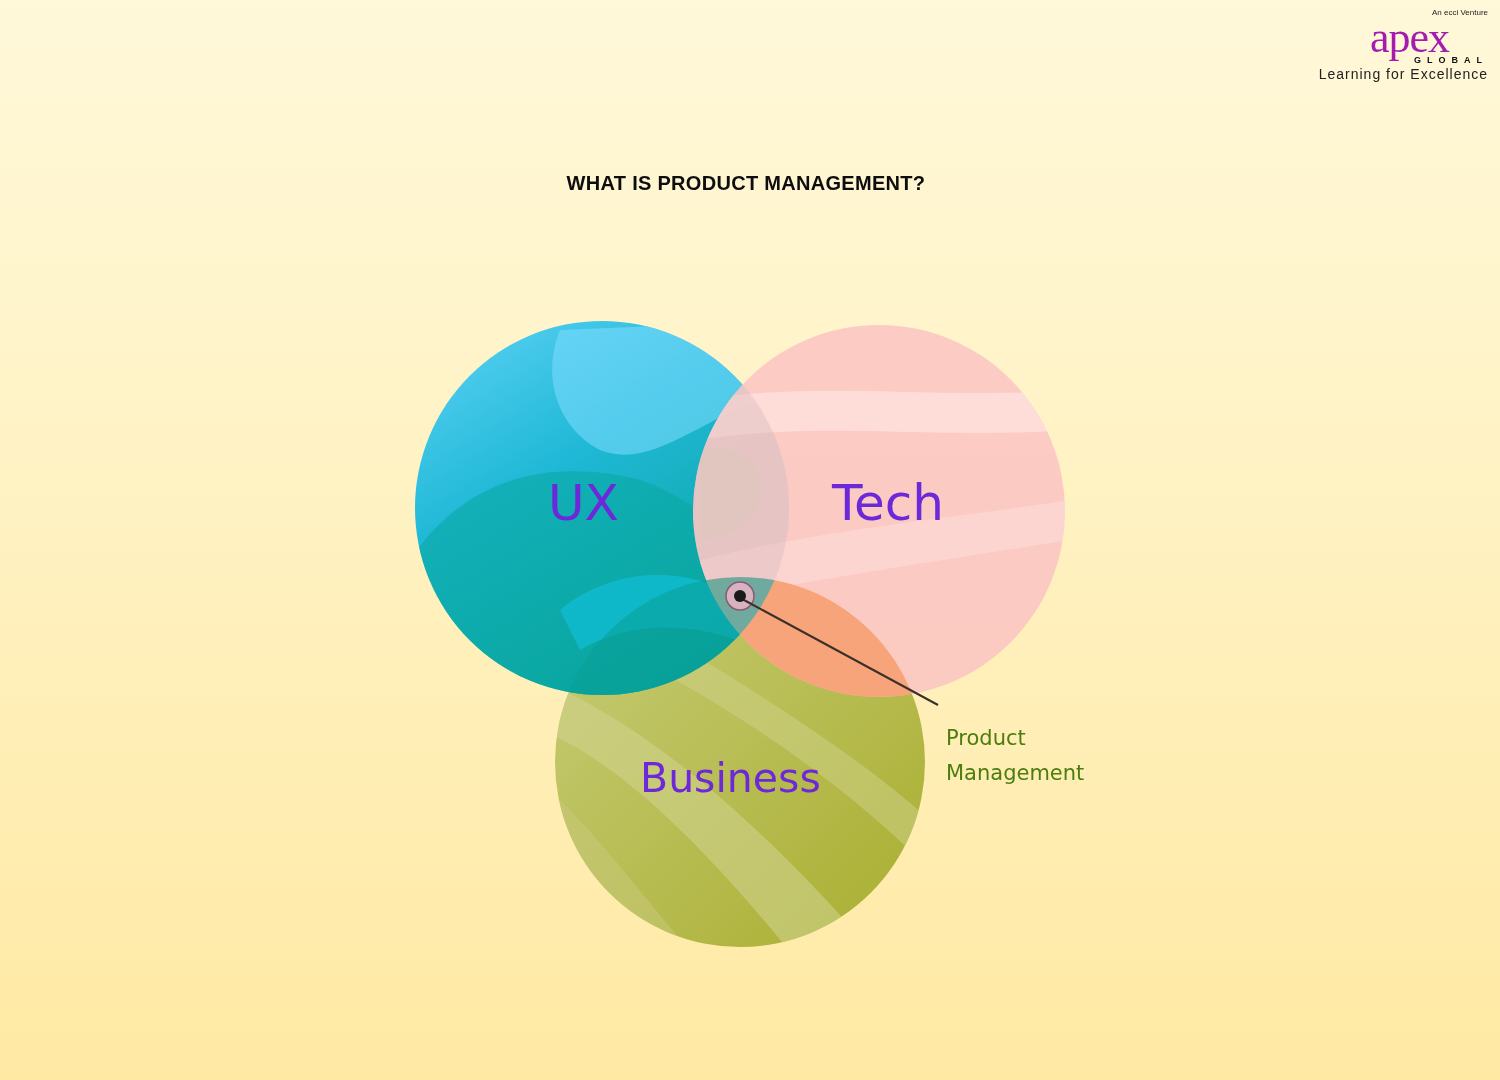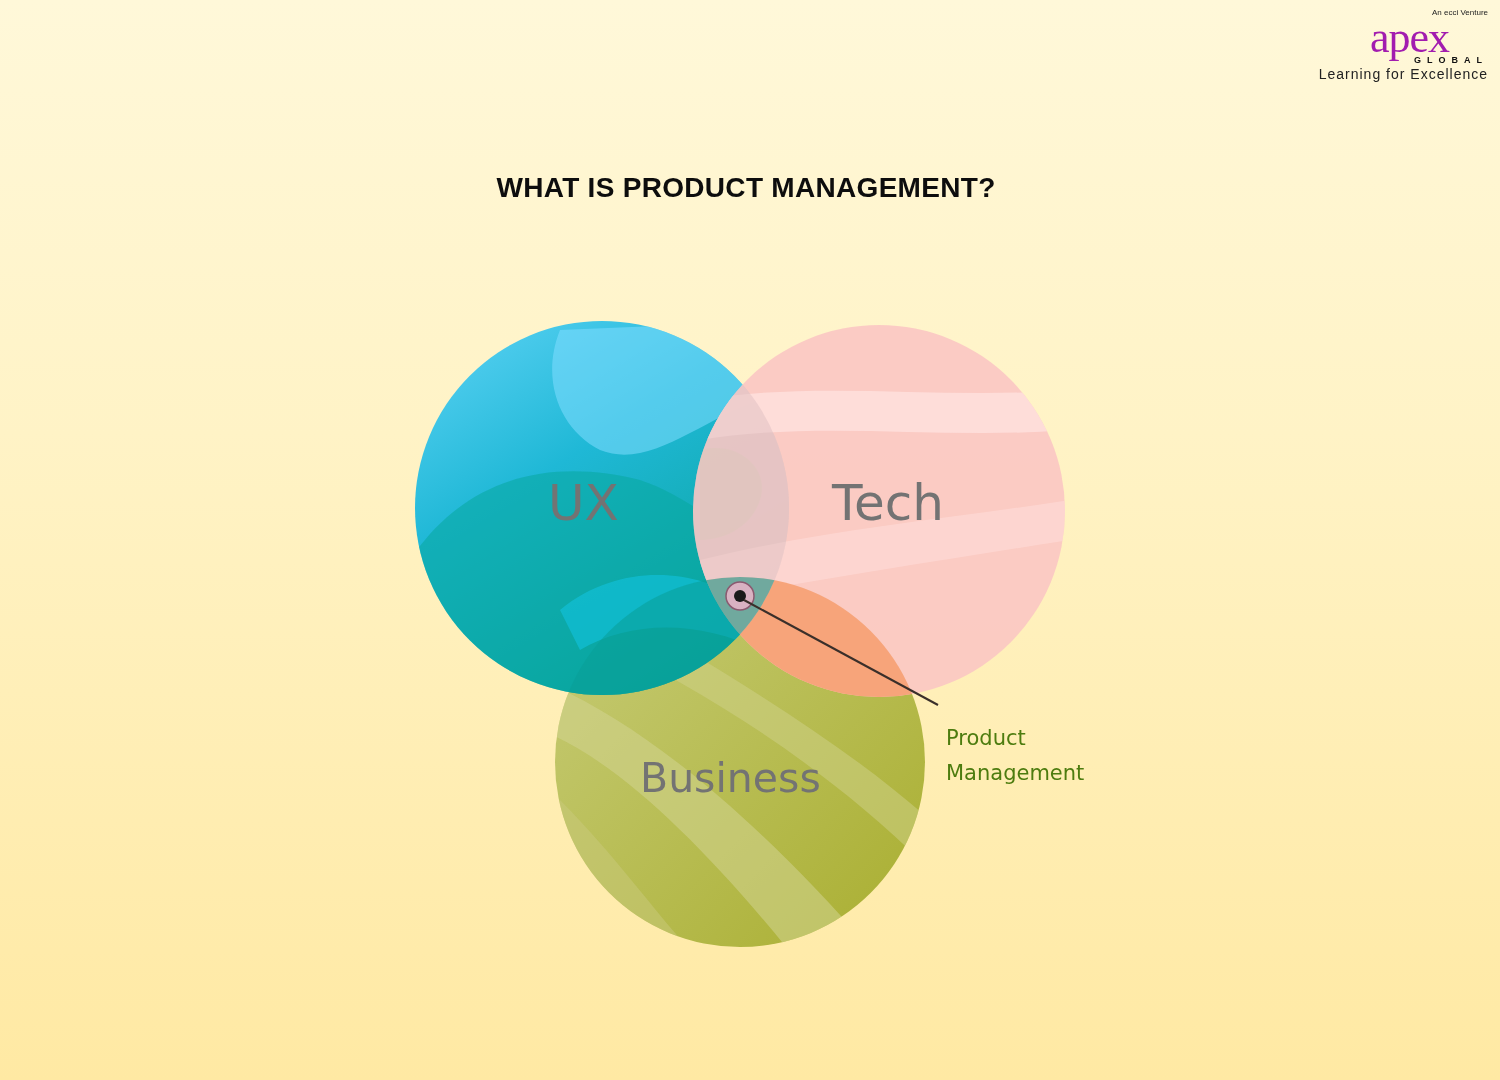--- a/index.html
+++ b/index.html
@@ -8,24 +8,24 @@
       background: linear-gradient(180deg, #fff8d9 0%, #fff3c6 40%, #ffe9a3 100%);
       font-family: "Liberation Sans", sans-serif;
     }
     .logo { position: absolute; right: 10px; top: 8px; width: 122px; height: 68px; }
     .logo .tag { position: absolute; right: 2px; top: 0; font-size: 8px; color: #222; white-space: nowrap; }
     .logo .word { position: absolute; left: 2px; top: 8px; font-family: "Liberation Serif", serif; font-size: 44px; line-height: 44px; color: #a21caf; letter-spacing: -1px; }
     .logo .global { position: absolute; right: 2px; top: 47px; font-size: 9px; font-weight: bold; letter-spacing: 6px; color: #111; margin-left: 16px; }
     .logo .motto { position: absolute; right: 2px; top: 58px; font-size: 14px; letter-spacing: 1px; color: #222; white-space: nowrap; }
     .title {
       position: absolute; left: 0; width: 1492px; top: 172px; text-align: center;
-      font-family: "Liberation Sans", sans-serif; font-weight: bold; font-size: 28px; color: #0d0d0d; letter-spacing: 0.3px;
+      font-family: "Liberation Sans", sans-serif; font-weight: bold; font-size: 20px; color: #0d0d0d; letter-spacing: 0.3px;
     }
     svg.venn { position: absolute; left: 0; top: 0; }
-    .lbl { position: absolute; font-family: "DejaVu Sans", sans-serif; color: #737373; white-space: nowrap; }
+    .lbl { position: absolute; font-family: "DejaVu Sans", sans-serif; color: #6d28d9; white-space: nowrap; }
     .lbl.ux { left: 548px; top: 474px; font-size: 50px; }
     .lbl.tech { left: 832px; top: 474px; font-size: 50px; }
     .lbl.business { left: 640px; top: 754px; font-size: 41px; }
     .lbl.pm { left: 946px; top: 721px; font-size: 21px; line-height: 35px; color: #4d7c0f; }
   </style>
 </head>
 <body>
 
 <div class="logo">
   <div class="tag">An ecci Venture</div>

